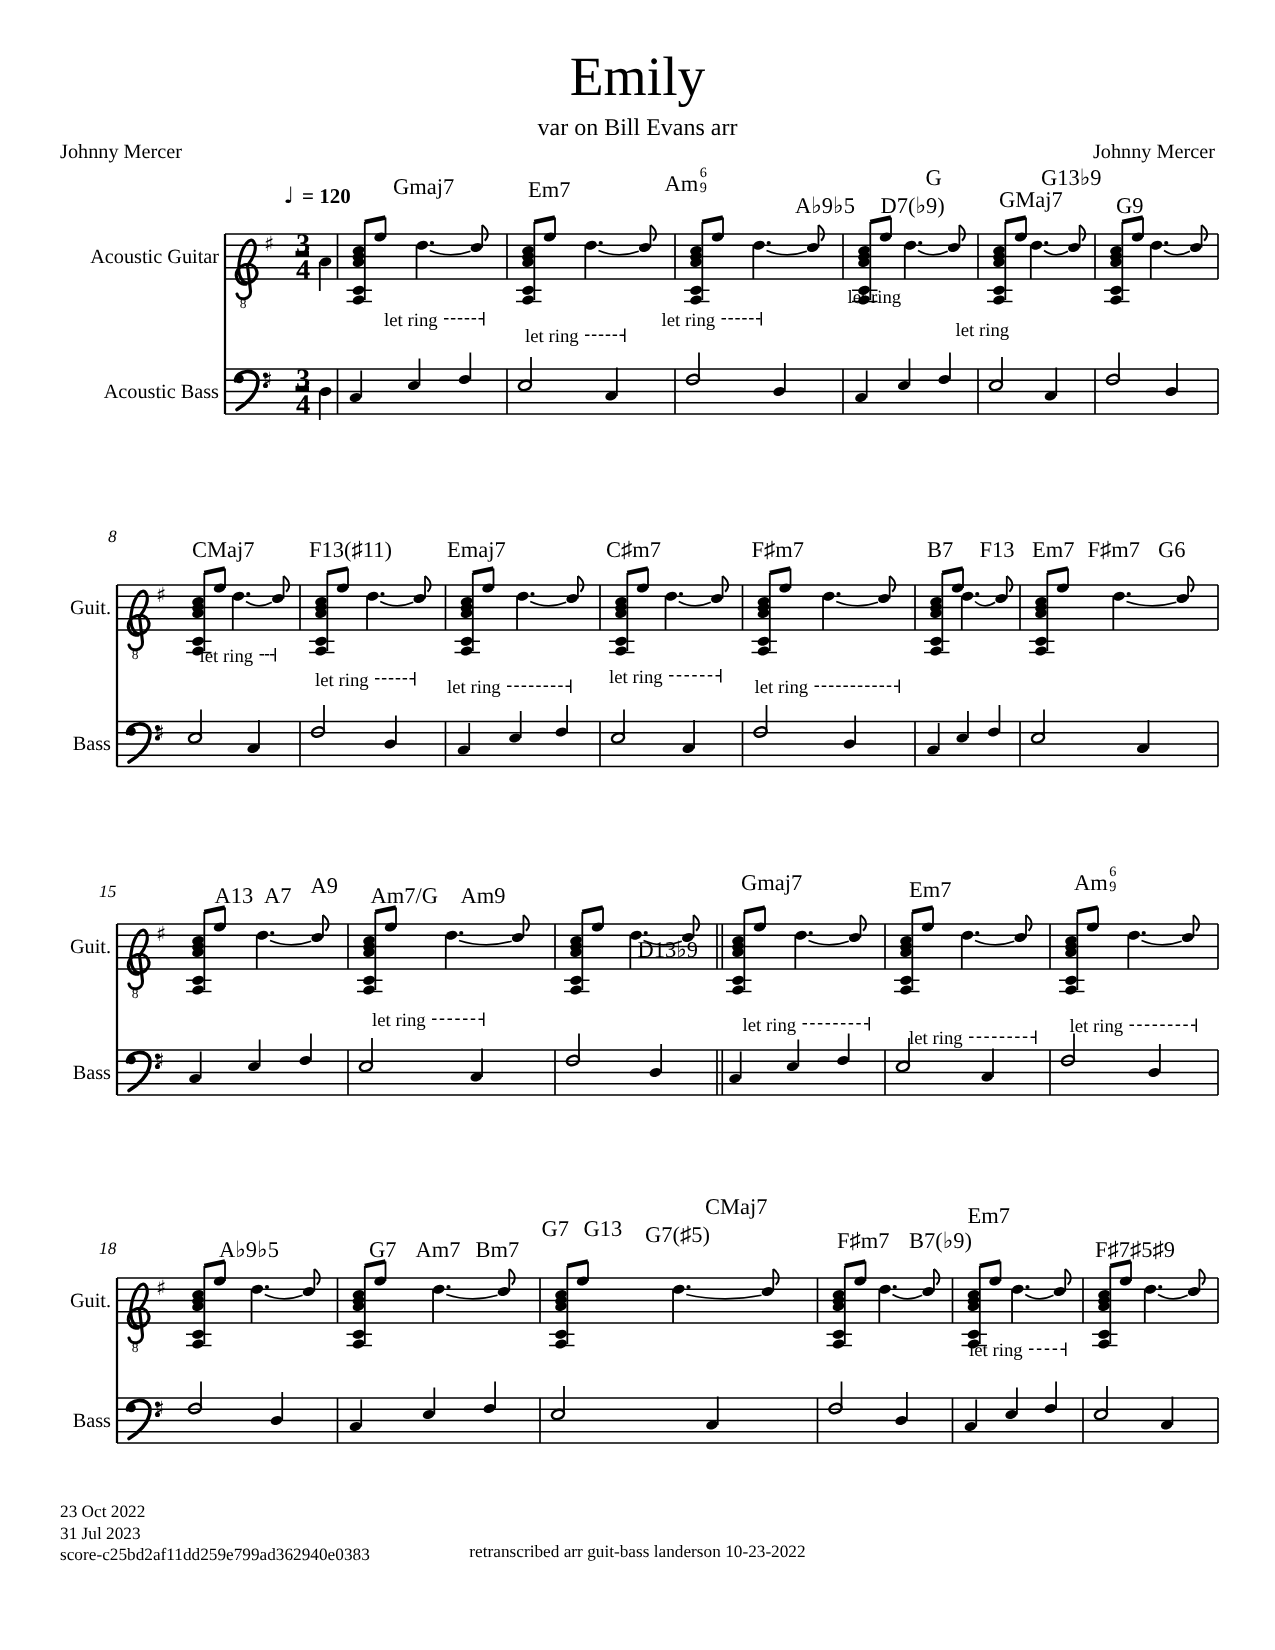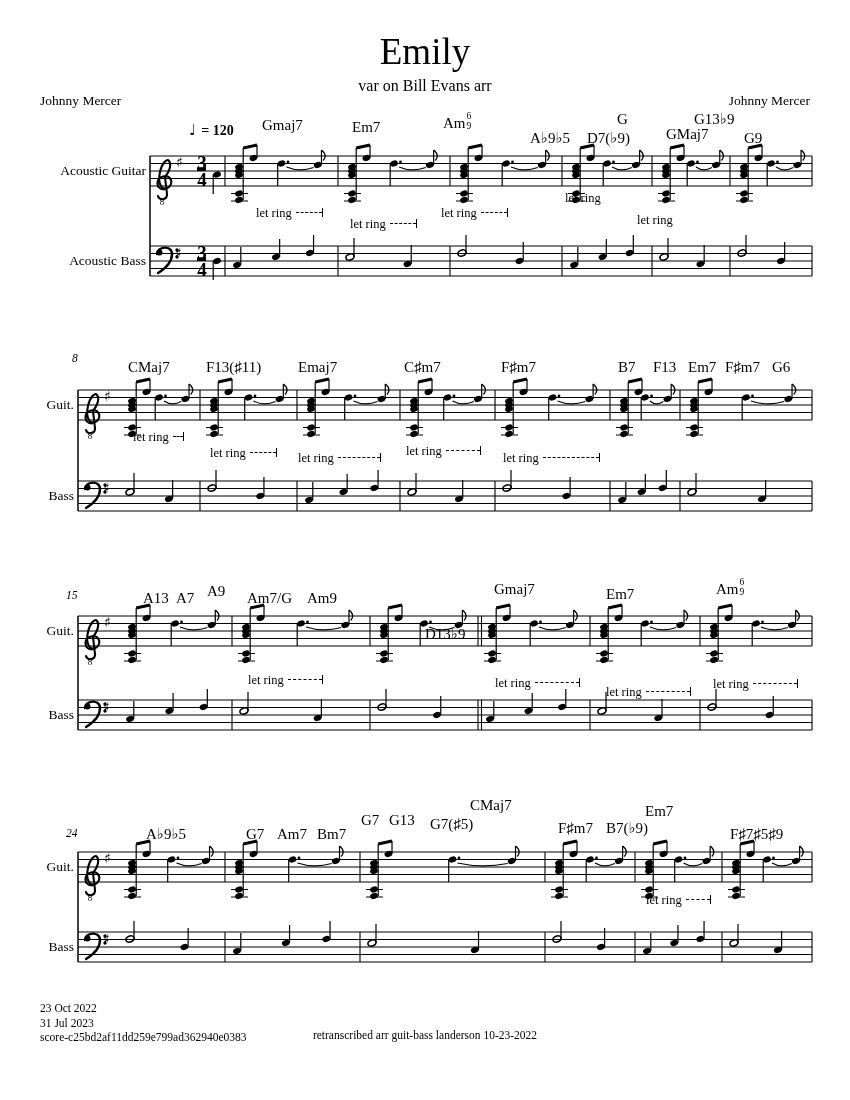--- a/index.html
+++ b/index.html
@@ -950,21 +950,21 @@
       <div class="chord" style="left:645px;top:803px;">
         <span>Em7</span>
       </div>
       <div class="chord" style="left:730px;top:826px;">
         <span>F♯7♯5♯9</span>
       </div>
       <div class="letring" style="left:646px;top:893px;">
         <span>let ring</span>
         <span class="lr-dash" style="width: 24px;"></span>
       </div>
-      <div class="mnum" style="left:66px;top:827px;">24</div>
+      <div class="mnum" style="left:66px;top:827px;">18</div>
       <div class="ilabel" style="left:-86px;width:160px;top:859px;">Guit.</div>
       <div class="ilabel" style="left:-86px;width:160px;top:939px;">Bass</div>
     </div>
 
   <div class="footer-line" style="top:1002px">23 Oct 2022</div>
   <div class="footer-line" style="top:1017px">31 Jul 2023</div>
   <div class="footer-line" style="top:1031px">score-c25bd2af11dd259e799ad362940e0383</div>
   <div class="footer-center" style="top:1029px">retranscribed arr guit-bass landerson 10-23-2022</div>
 </div>
 

